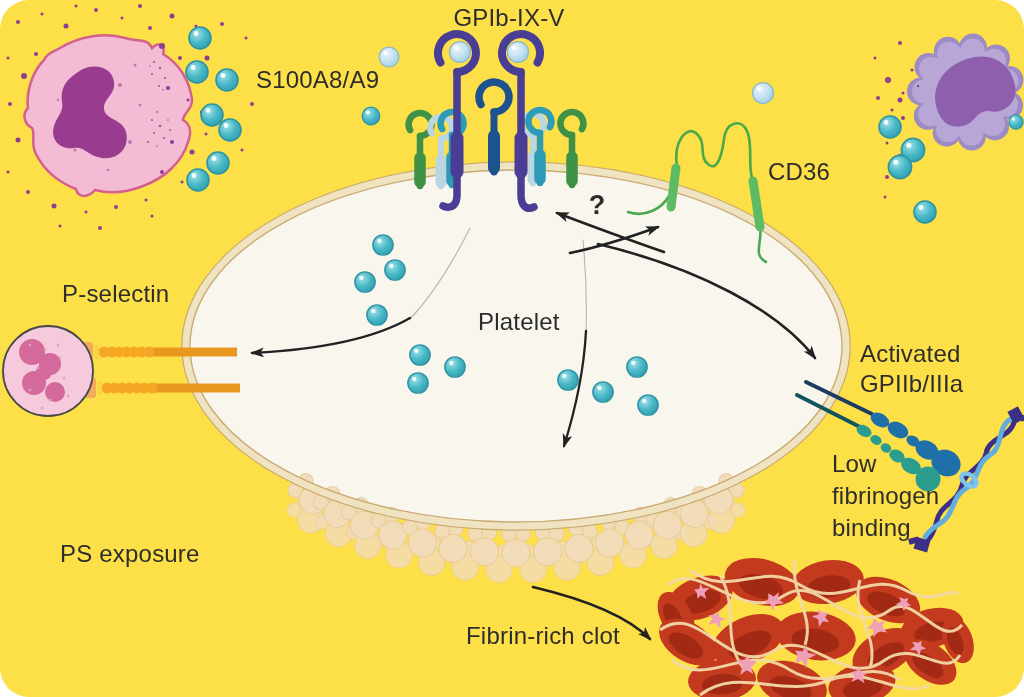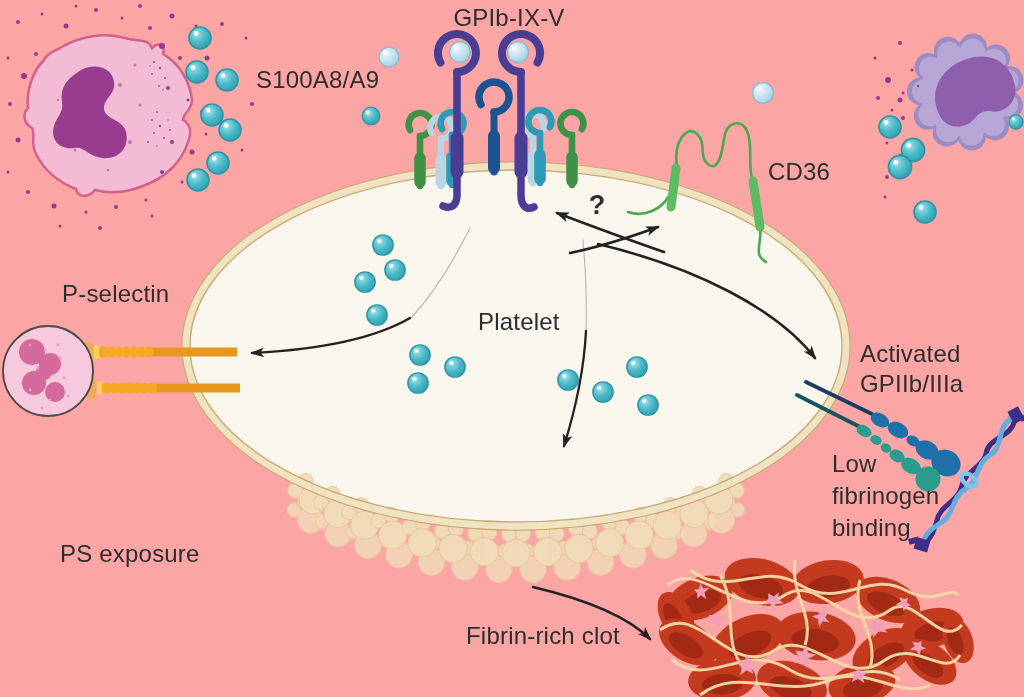--- a/index.html
+++ b/index.html
@@ -1,16 +1,16 @@
 <!DOCTYPE html>
 <html><head>
 <meta charset="utf-8">
 <style>
   html,body{margin:0;padding:0;background:#ffffff;}
-  .canvas{width:1024px;height:697px;position:relative;overflow:hidden;background:#fca5a5;}
+  .canvas{width:1024px;height:697px;position:relative;overflow:hidden;background:#fde047;border-radius:29px;}
   svg{display:block;}
   svg text{font-family:"Liberation Sans",sans-serif;fill:#2d2d2d;font-size:24px;}
   text.qmark{font-size:27px;font-weight:bold;}
   .lbl{letter-spacing:.2px;}
 </style>
 </head>
 <body>
 
 <div class="canvas">
 <svg id="scene" width="1024" height="697" viewBox="0 0 1024 697">

